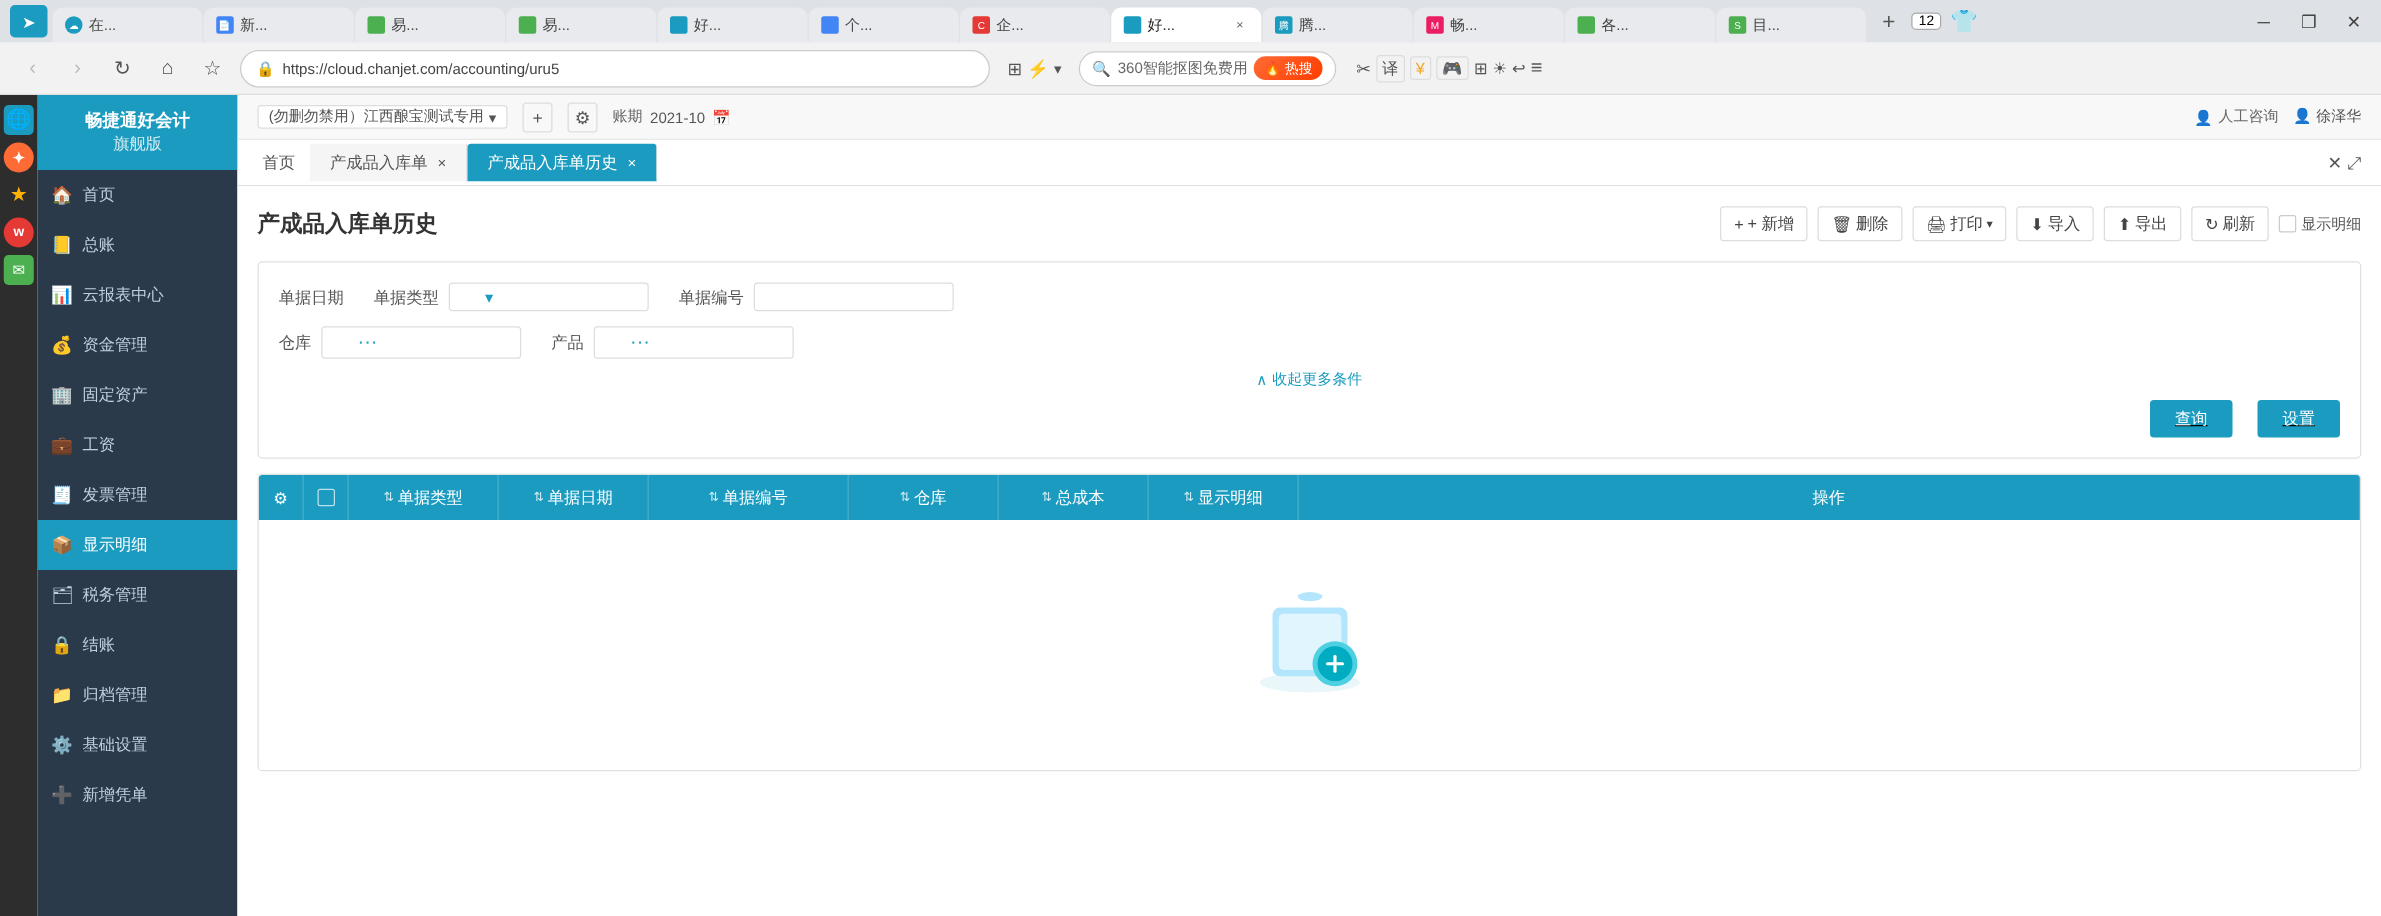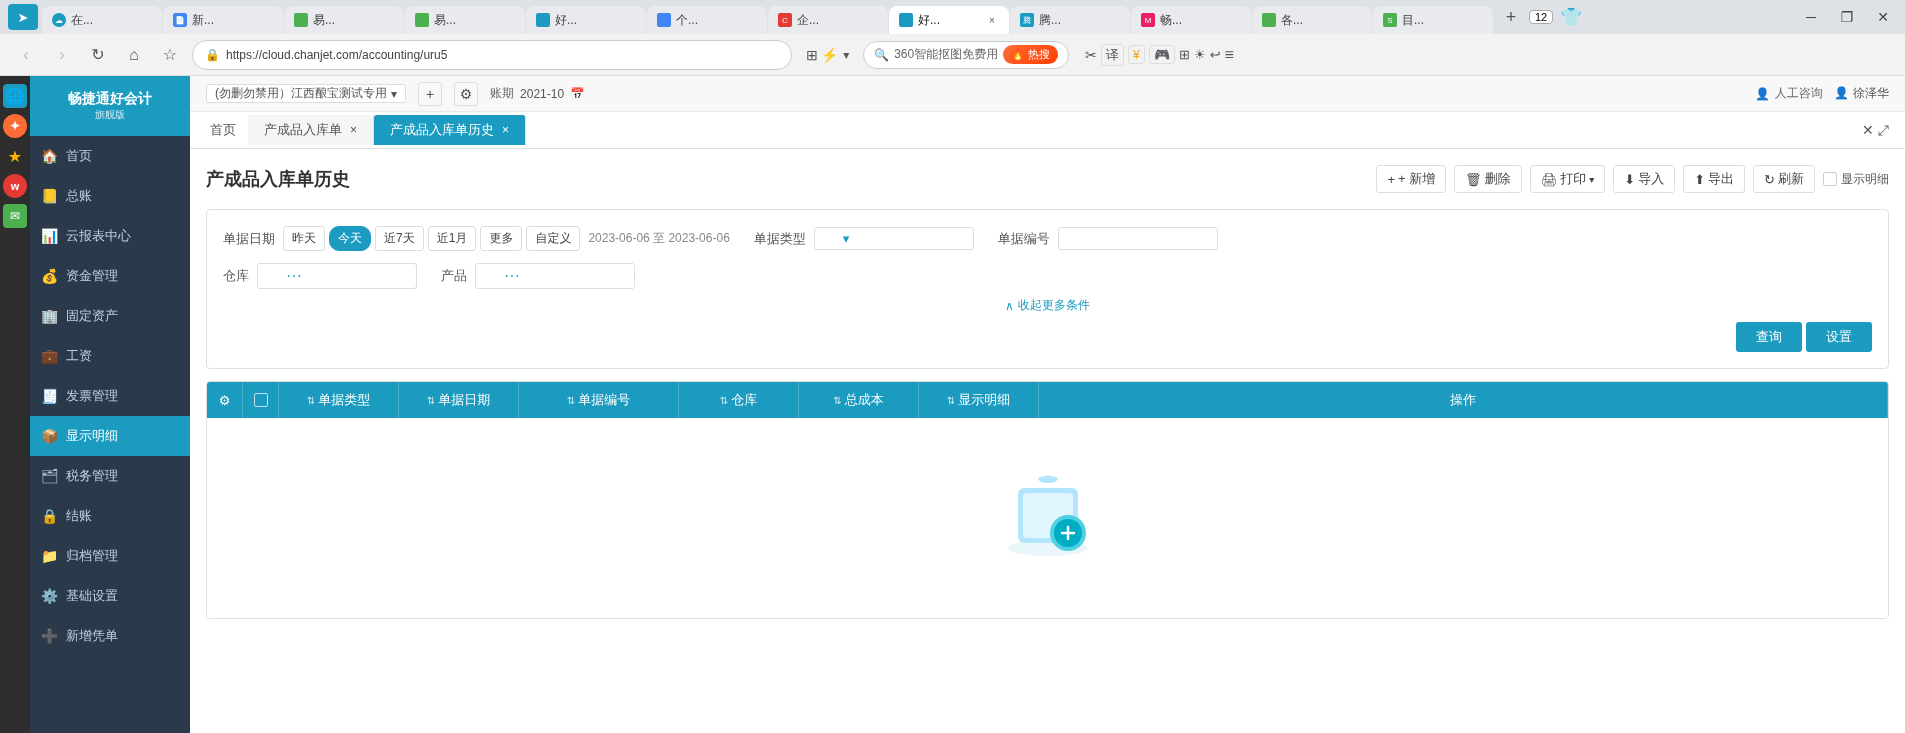--- a/index.html
+++ b/index.html
@@ -33,21 +33,21 @@
     .app-layout { display: flex; flex: 1; overflow: hidden; }
 
     
     .icon-rail { width: 30px; background: #2d2d2d; display: flex; flex-direction: column; align-items: center; padding: 8px 0; gap: 6px; }
     .rail-icon { width: 24px; height: 24px; border-radius: 4px; display: flex; align-items: center; justify-content: center; cursor: pointer; font-size: 14px; }
 
     
     .sidebar { width: 160px; background: #2b3a4a; display: flex; flex-direction: column; }
     .sidebar-header { height: 60px; background: #1a9bbf; display: flex; align-items: center; justify-content: center; flex-direction: column; padding: 4px; }
     .sidebar-logo-text { color: #fff; font-size: 14px; font-weight: bold; }
-    .sidebar-logo-sub { color: rgba(255,255,255,0.8); font-size: 10px; }
+    .sidebar-logo-sub { color: rgba(255,255,255,0.8); font-size: 13px; }
     .sidebar-menu { flex: 1; overflow-y: auto; }
     .sidebar-item { display: flex; align-items: center; height: 40px; padding: 0 12px; gap: 8px; cursor: pointer; color: #c0cfe0; font-size: 13px; }
     .sidebar-item.active { background: #1a9bbf; color: #fff; }
     .sidebar-item-icon { width: 16px; height: 16px; display: flex; align-items: center; justify-content: center; font-size: 14px; flex-shrink: 0; }
 
     
     .main-content { flex: 1; display: flex; flex-direction: column; background: #f5f5f5; overflow: hidden; }
 
     
     .content-header { background: #fff; border-bottom: 1px solid #e0e0e0; }
@@ -383,29 +383,20 @@
               <span>显示明细</span>
             </div>
           </div>
         </div>
 
         <div class="search-area">
 
           <div class="search-row">
             <div class="search-field">
               <span class="search-label">单据日期</span>
-              <div class="date-filter">
-                <button class="date-btn">昨天</button>
-                <button class="date-btn active">今天</button>
-                <button class="date-btn">近7天</button>
-                <button class="date-btn">近1月</button>
-                <button class="date-btn">更多</button>
-                <button class="date-btn">自定义</button>
-                <span class="date-range-text">2023-06-06 至 2023-06-06</span>
-              </div>
             </div>
             <div class="search-field">
               <span class="search-label">单据类型</span>
               <div class="type-select">
                 <span></span>
                 <span style="color:#1a9bbf;">▾</span>
               </div>
             </div>
             <div class="search-field">
               <span class="search-label">单据编号</span>
@@ -429,21 +420,21 @@
               </div>
             </div>
           </div>
 
 
           <div class="collapse-btn">
             <span>∧</span>
             <span>收起更多条件</span>
           </div>
 
-          <div style="display:flex; justify-content:flex-end; gap:4px; margin-top:8px;">
+          <div style="display:flex; justify-content:flex-end; gap:20px; margin-top:8px;text-decoration:underline;">
             <button class="query-btn">
               <span>查询</span>
             </button>
             <button class="settings-btn">
               <span>设置</span>
             </button>
           </div>
         </div>
 
         <div class="data-table-container">

